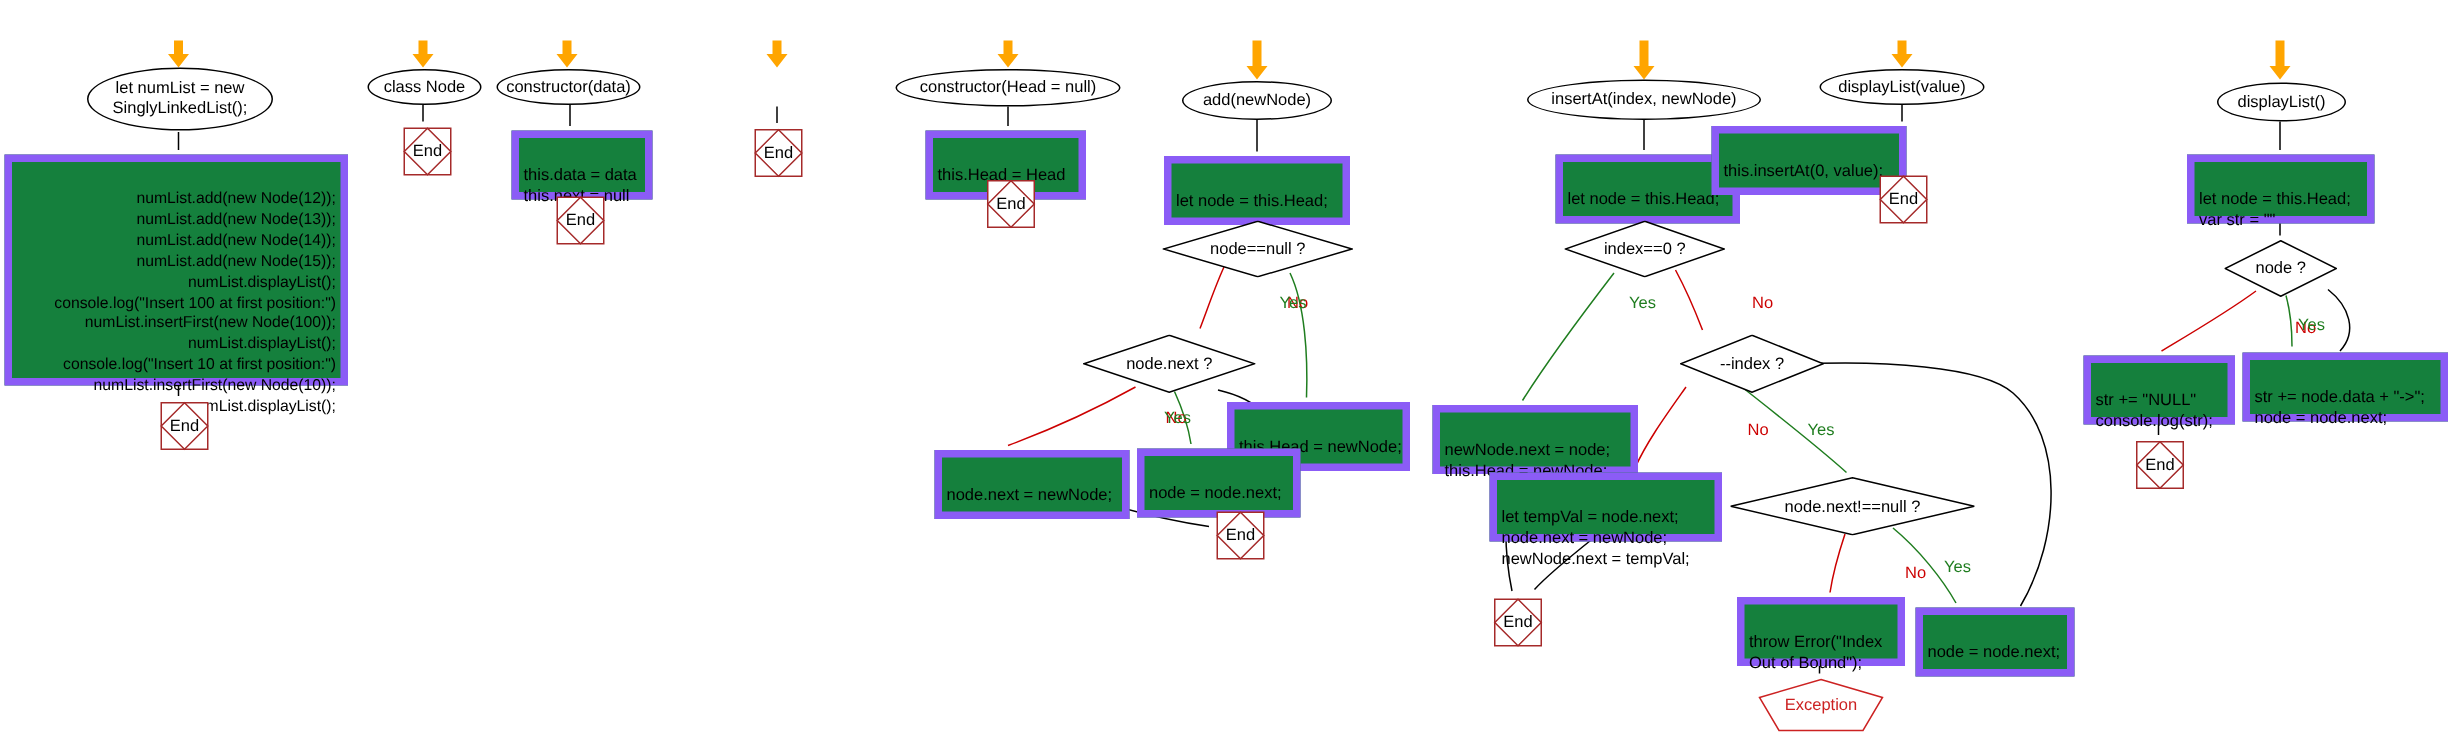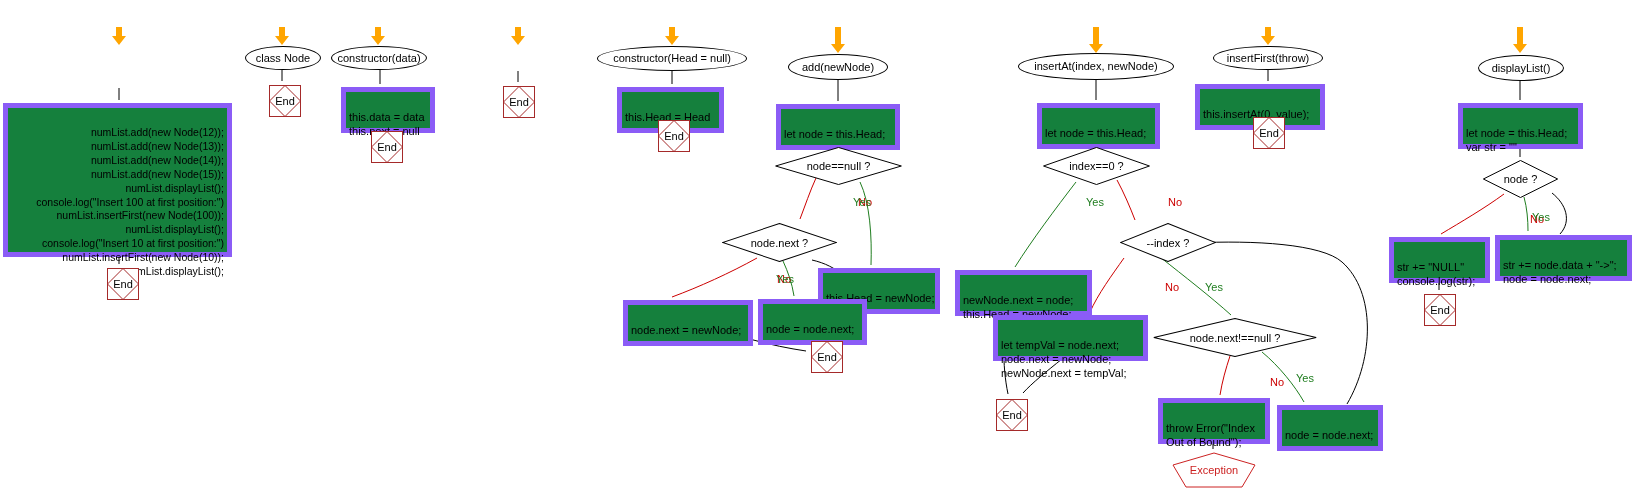--- a/index.html
+++ b/index.html
@@ -103,20 +103,22 @@
     <g>
       <path class="gn" marker-end="url(#ag)" d="M860,182 C870,203 872,237 871,265"></path>
       <path class="gn" marker-end="url(#ag)" d="M783,261 C788,272 792,283 794,296"></path>
       <path class="gn" marker-end="url(#ag)" d="M1076,182 C1056,208 1032,240 1015,267"></path>
       <path class="gn" marker-end="url(#ag)" d="M1160,257 C1184,276 1211,297 1231,315"></path>
       <path class="gn" marker-end="url(#ag)" d="M1262,352 C1279,366 1295,386 1304,402"></path>
       <path class="gn" marker-end="url(#ag)" d="M1524,197 C1527,208 1528,220 1528,231"></path>
     </g>
   </svg>
 
+  <div class="node ell" style="left:58px;top:45px;width:124px;height:42px">let numList = new
+SinglyLinkedList();</div>
   <div class="node box code" style="left:3px;top:103px;width:229px;height:154px">numList.add(new Node(12));
 numList.add(new Node(13));
 numList.add(new Node(14));
 numList.add(new Node(15));
 numList.displayList();
 console.log("Insert 100 at first position:")
 numList.insertFirst(new Node(100));
 numList.displayList();
 console.log("Insert 10 at first position:")
 numList.insertFirst(new Node(10));
@@ -237,22 +239,22 @@
   <div class="node box" style="left:1158px;top:398px;width:112px;height:33px">throw Error("Index
 Out of Bound");</div>
   <div class="node penta" style="left:1172px;top:452px;width:84px;height:36px">
     <svg viewBox="0 0 84 36" preserveAspectRatio="none">
         <polygon points="42,1 83,13 70,35 14,35 1,13" vector-effect="non-scaling-stroke"></polygon>
       </svg>
     <span>Exception</span>
   </div>
   <div class="node box" style="left:1277px;top:405px;width:106px;height:20px">node = node.next;</div>
 
-  <div class="node ell" style="left:1213px;top:46px;width:110px;height:24px">insertFirst(throw)</div>
-  <div class="node box" style="left:1195px;top:84px;width:130px;height:19px">this.insertAt(0, value);</div>
+  <div class="node ell" style="left:1213px;top:46px;width:110px;height:24px">displayList(value)</div>
+  <div class="node box" style="left:1141px;top:84px;width:130px;height:19px">this.insertAt(0, value);</div>
   <div class="node term" style="left:1252px;top:116px">
     <svg viewBox="0 0 34 34">
         <rect x="1.5" y="1.5" width="31" height="31"></rect>
         <polygon points="17,1.5 32.5,17 17,32.5 1.5,17"></polygon>
       </svg>
     <span>End</span>
   </div>
 
   <div class="node ell" style="left:1478px;top:55px;width:86px;height:26px">displayList()</div>
   <div class="node box" style="left:1458px;top:103px;width:125px;height:35px">let node = this.Head;

